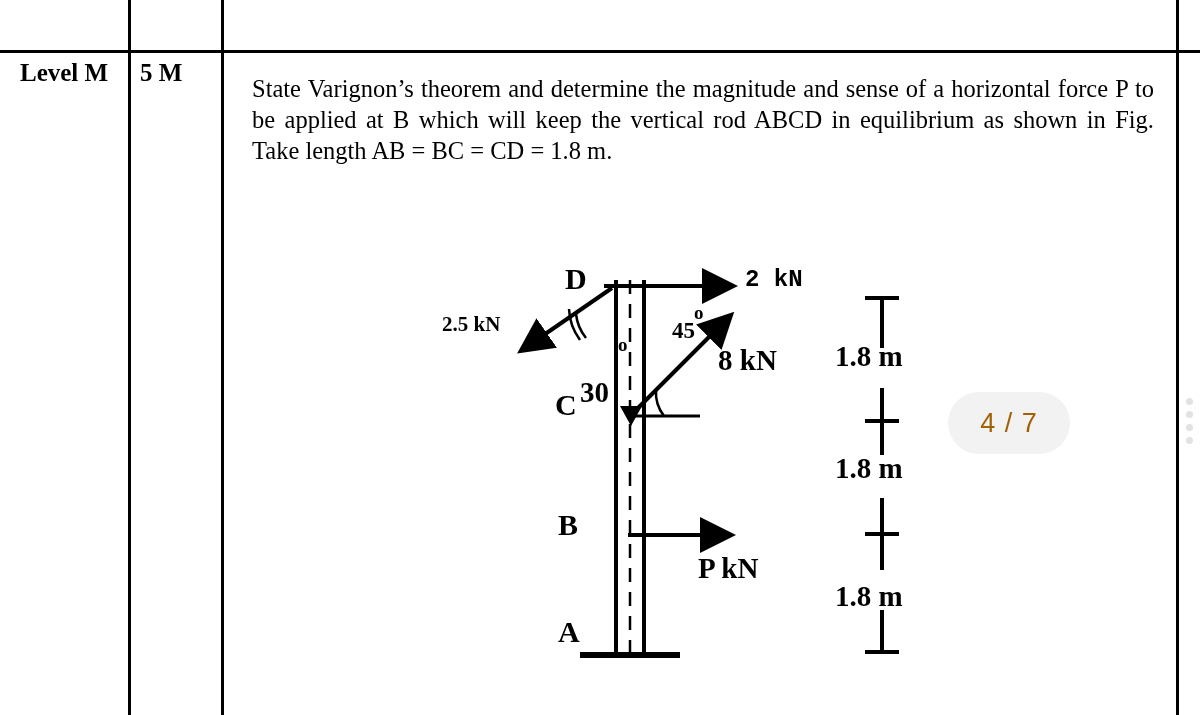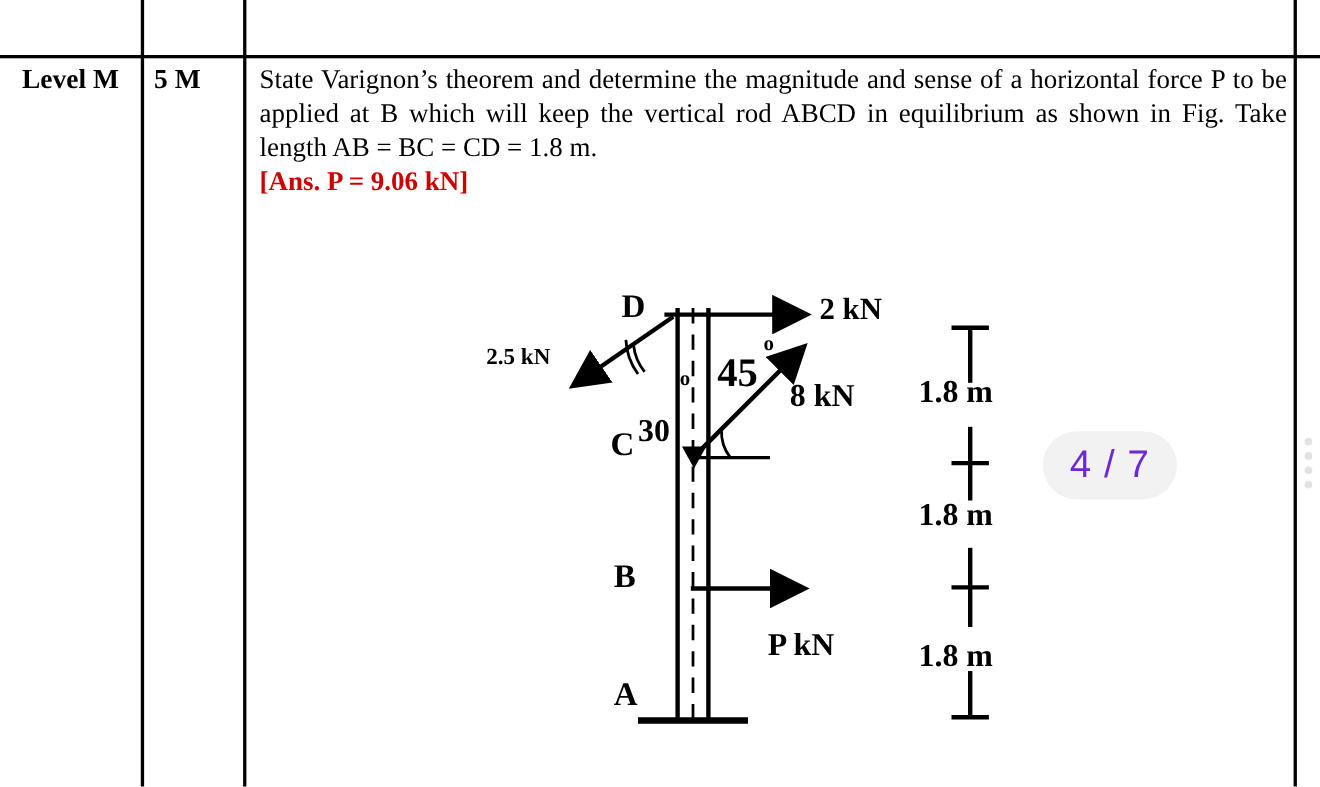--- a/index.html
+++ b/index.html
@@ -55,21 +55,21 @@
   .cell-body {
     position: absolute;
     left: 236px;
     top: 57px;
     width: 934px;
     font-size: 24.5px;
     line-height: 31px;
     text-align: justify;
     text-justify: inter-word;
   }
-  .cell-body p { margin: 0; }
+  .cell-body p { margin: 16px; }
   .ans {
     color: #d00000;
     font-weight: bold;
   }
 
   
   #figure {
     position: absolute;
     left: 380px;
     top: 240px;
@@ -92,23 +92,23 @@
     position: absolute;
     left: 948px;
     top: 392px;
     width: 122px;
     height: 62px;
     border-radius: 31px;
     background: #f2f2f2;
     display: flex;
     align-items: center;
     justify-content: center;
-    color: #6d28d9;
+    color: #a16207;
     font-family: "Liberation Sans", sans-serif;
-    font-size: 35px;
+    font-size: 27px;
     letter-spacing: 1px;
   }
   #edge-dots {
     position: absolute;
     left: 1186px;
     top: 398px;
     width: 10px;
     height: 48px;
   }
   #edge-dots i {
@@ -126,21 +126,20 @@
 <div class="vline" id="vline-left"></div>
 <div class="vline" id="vline-mid"></div>
 <div class="vline" id="vline-right"></div>
 <div class="hline" id="hline-top"></div>
 
 <div class="cell-level">Level M</div>
 <div class="cell-marks">5 M</div>
 
 <div class="cell-body">
   <p>State Varignon’s theorem and determine the magnitude and sense of a horizontal force P to be applied at B which will keep the vertical rod ABCD in equilibrium as shown in Fig. Take length AB = BC = CD = 1.8 m.</p>
-  <p class="ans">[Ans. P = 9.06 kN]</p>
 </div>
 
 <div id="figure">
   <svg width="620" height="440" viewBox="0 0 620 440" xmlns="http://www.w3.org/2000/svg">
     <defs>
       <marker id="arrowhead" markerWidth="9" markerHeight="9" refX="7.5" refY="4.5" orient="auto" markerUnits="strokeWidth">
         <path d="M0,0 L9,4.5 L0,9 Z" fill="#000000"></path>
       </marker>
       <marker id="arrowhead-sm" markerWidth="8" markerHeight="8" refX="7" refY="4" orient="auto" markerUnits="strokeWidth">
         <path d="M0,0 L8,4 L0,8 Z" fill="#000000"></path>
@@ -184,31 +183,31 @@
       <line x1="502" y1="370" x2="502" y2="412" stroke="#000000" stroke-width="4"></line>
       <line x1="485" y1="412" x2="519" y2="412" stroke="#000000" stroke-width="4"></line>
     </g>
   </svg>
 
   <span class="fig-label" style="left:185px; top:22px;  font-size:30px;">D</span>
   <span class="fig-label" style="left:175px; top:148px; font-size:30px;">C</span>
   <span class="fig-label" style="left:178px; top:268px; font-size:30px;">B</span>
   <span class="fig-label" style="left:178px; top:375px; font-size:30px;">A</span>
 
-  <span class="fig-label" style="left:365px; top:26px;  font-size:28px;">2 kN</span>
+  <span class="fig-label" style="left:365px; top:26px;  font-size:24px;font-family:Liberation Mono, monospace;">2 kN</span>
   <span class="fig-label" style="left:62px;  top:72px;  font-size:21px;">2.5 kN</span>
 
   <span class="fig-label" style="left:200px; top:104px; font-size:29px;margin-top:32px;">30</span>
   <span class="fig-label" style="left:238px; top:94px;  font-size:19px;">o</span>
 
-  <span class="fig-label" style="left:272px; top:78px;  font-size:37px;">45</span>
+  <span class="fig-label" style="left:292px; top:78px;  font-size:23px;">45</span>
   <span class="fig-label" style="left:314px; top:62px;  font-size:19px;">o</span>
 
   <span class="fig-label" style="left:338px; top:104px; font-size:29px;">8 kN</span>
-  <span class="fig-label" style="left:318px; top:330px; font-size:29px;">P kN</span>
+  <span class="fig-label" style="left:318px; top:312px; font-size:29px;">P kN</span>
 
   <span class="fig-label" style="left:455px; top:100px; font-size:29px;">1.8 m</span>
   <span class="fig-label" style="left:455px; top:212px; font-size:29px;">1.8 m</span>
   <span class="fig-label" style="left:455px; top:340px; font-size:29px;">1.8 m</span>
 </div>
 
 <div id="page-pill">
   <span>4 / 7</span>
 </div>
 <div id="edge-dots">

